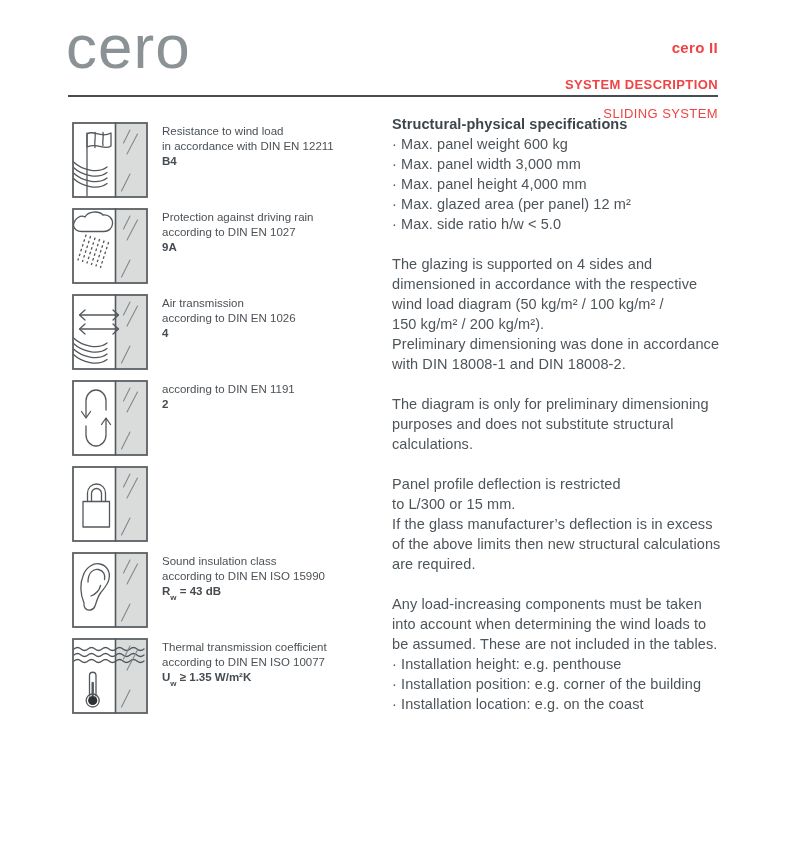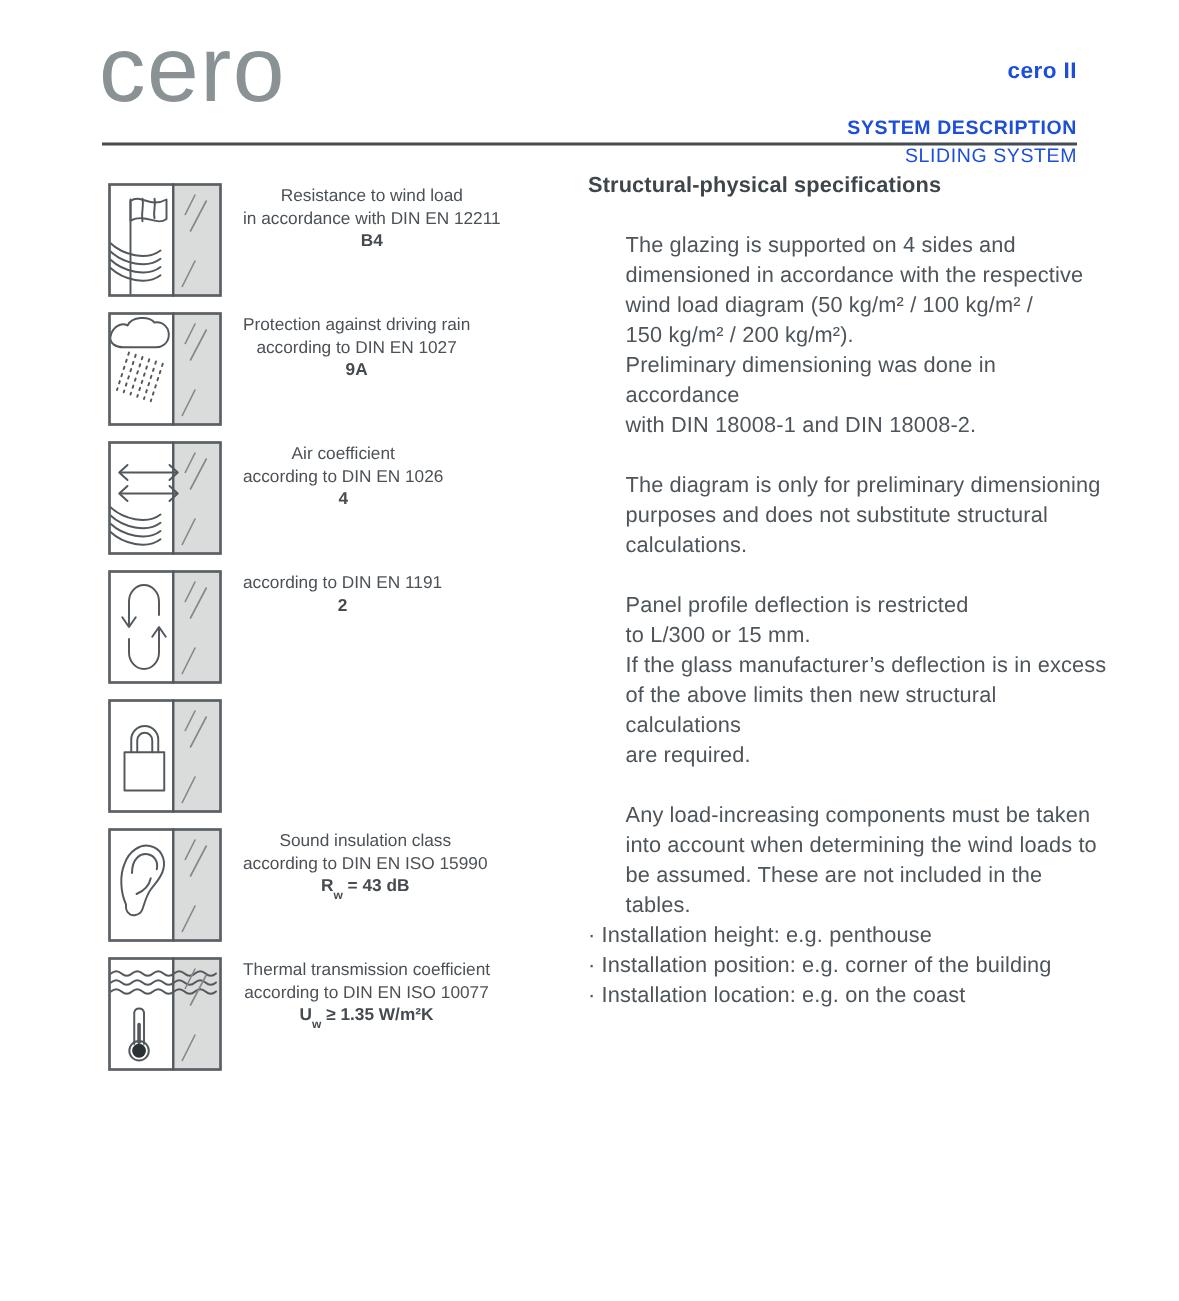--- a/index.html
+++ b/index.html
@@ -8,39 +8,39 @@
     font-family:"Liberation Sans", sans-serif;
     text-decoration:underline;
   }
   
   .logo{
     position:absolute;left:66px;top:16px;
     font-size:62px;font-weight:300;letter-spacing:1px;
     color:#8b9296;line-height:1;
   }
   .head-right{
-    position:absolute;right:68px;top:39px;text-align:right;color:#1d4ed8;
+    position:absolute;right:68px;top:39px;text-align:right;color:#ef4444;
   }
   .head-right .product{font-size:15px;font-weight:bold;letter-spacing:.3px;}
   .head-right .doctype{font-size:13px;font-weight:bold;letter-spacing:.4px;margin-top:21px;}
-  .head-right .system{font-size:13px;letter-spacing:.4px;margin-top:4px;}
+  .head-right .system{font-size:13px;letter-spacing:.4px;margin-top:14px;}
   .rule{position:absolute;left:68px;right:68px;top:95px;border-top:2px solid #454d52;}
   
   .certs{position:absolute;left:72px;top:122px;width:330px;}
   .cert{display:flex;margin-bottom:10px;}
   .cert-icon{width:76px;height:76px;flex:none;display:block;}
-  .cert-text{margin-left:14px;padding-top:2px;font-size:11.5px;line-height:15px;color:#4b5156;text-align:center;}
+  .cert-text{margin-left:14px;padding-top:2px;font-size:11.5px;line-height:15px;color:#4b5156;}
   .cert-text .bold{font-weight:bold;color:#454b50;}
   .cert-text sub{font-size:8px;line-height:0;position:relative;top:2px;}
   
   .specs{position:absolute;left:392px;top:114px;width:350px;
          font-size:14.5px;line-height:20px;color:#4e555a;letter-spacing:.1px;}
   .spec-heading{font-weight:bold;color:#3e464b;}
   .bullets div{white-space:pre;}
-  .para{white-space:pre-line;margin-top:20px;margin-left:25px;}
+  .para{white-space:pre-line;margin-top:20px;}
   .install-list{margin-top:0;}
   
   .cert-icon path,.cert-icon line,.cert-icon rect.stroke,.cert-icon circle.stroke{
     fill:none;stroke:#53585c;stroke-width:1.3;stroke-linecap:round;stroke-linejoin:round;
   }
   .cert-icon .frame{fill:none;stroke:#5b6064;stroke-width:1.8;}
   .cert-icon .pane{fill:#dadcdc;stroke:none;}
   .cert-icon .divider{stroke:#53585c;stroke-width:1.6;}
   .cert-icon .slash{stroke:#83888b;stroke-width:1.1;}
   .cert-icon .rain{stroke-dasharray:1.6 3.4;stroke-width:1.3;}
@@ -121,21 +121,21 @@
         <path d="M1.5 49.5 C10 57.5 26 61.5 35 54.5"></path>
         <path d="M1.5 55 C10 63 26 67 35 60"></path>
         <path d="M1.5 60.5 C10 68.5 26 72.5 35 65.5"></path>
         <line class="slash" x1="51.5" y1="21" x2="58" y2="8"></line>
         <line class="slash" x1="55" y1="32" x2="65.5" y2="12"></line>
         <line class="slash" x1="49.5" y1="69" x2="58" y2="52"></line>
         <rect class="frame" x="1" y="1" width="74" height="74"></rect>
         <line class="divider" x1="43.5" y1="1" x2="43.5" y2="75"></line>
       </svg>
       <div class="cert-text">
-        <div>Air coefficient</div>
+        <div>Air transmission</div>
         <div>according to DIN EN 1026</div>
         <div class="bold">4</div>
       </div>
     </div>
 
     <div class="cert">
       <svg class="cert-icon" viewBox="0 0 76 76">
         <rect class="pane" x="43.5" y="1" width="31.5" height="74"></rect>
         <path d="M14 37 V21 A10 11 0 0 1 34 21 V30"></path>
         <path d="M9.5 31.5 L14 38 L18.5 31.5"></path>
@@ -206,20 +206,27 @@
         <div>Thermal transmission coefficient</div>
         <div>according to DIN EN ISO 10077</div>
         <div class="bold"><span>U</span><sub>w</sub><span> ≥ 1.35 W/m²K</span></div>
       </div>
     </div>
 
   </div>
 
   <div class="specs">
     <div class="spec-heading">Structural-physical specifications</div>
+    <div class="bullets">
+      <div>· Max. panel weight 600 kg</div>
+      <div>· Max. panel width 3,000 mm</div>
+      <div>· Max. panel height 4,000 mm</div>
+      <div>· Max. glazed area (per panel) 12 m²</div>
+      <div>· Max. side ratio h/w &lt; 5.0</div>
+    </div>
     <div class="para">The glazing is supported on 4 sides and
 dimensioned in accordance with the respective
 wind load diagram (50 kg/m² / 100 kg/m² /
 150 kg/m² / 200 kg/m²).
 Preliminary dimensioning was done in accordance
 with DIN 18008-1 and DIN 18008-2.</div>
     <div class="para">The diagram is only for preliminary dimensioning
 purposes and does not substitute structural
 calculations.</div>
     <div class="para">Panel profile deflection is restricted

